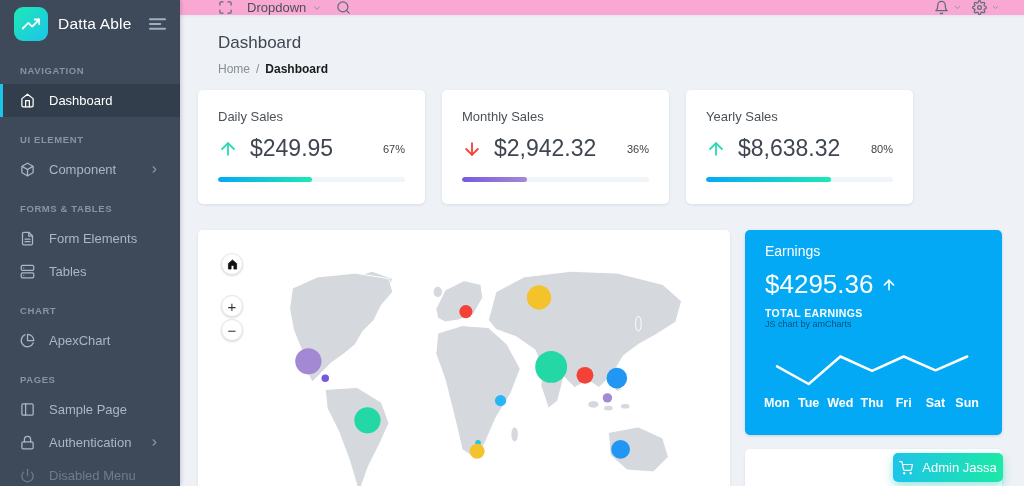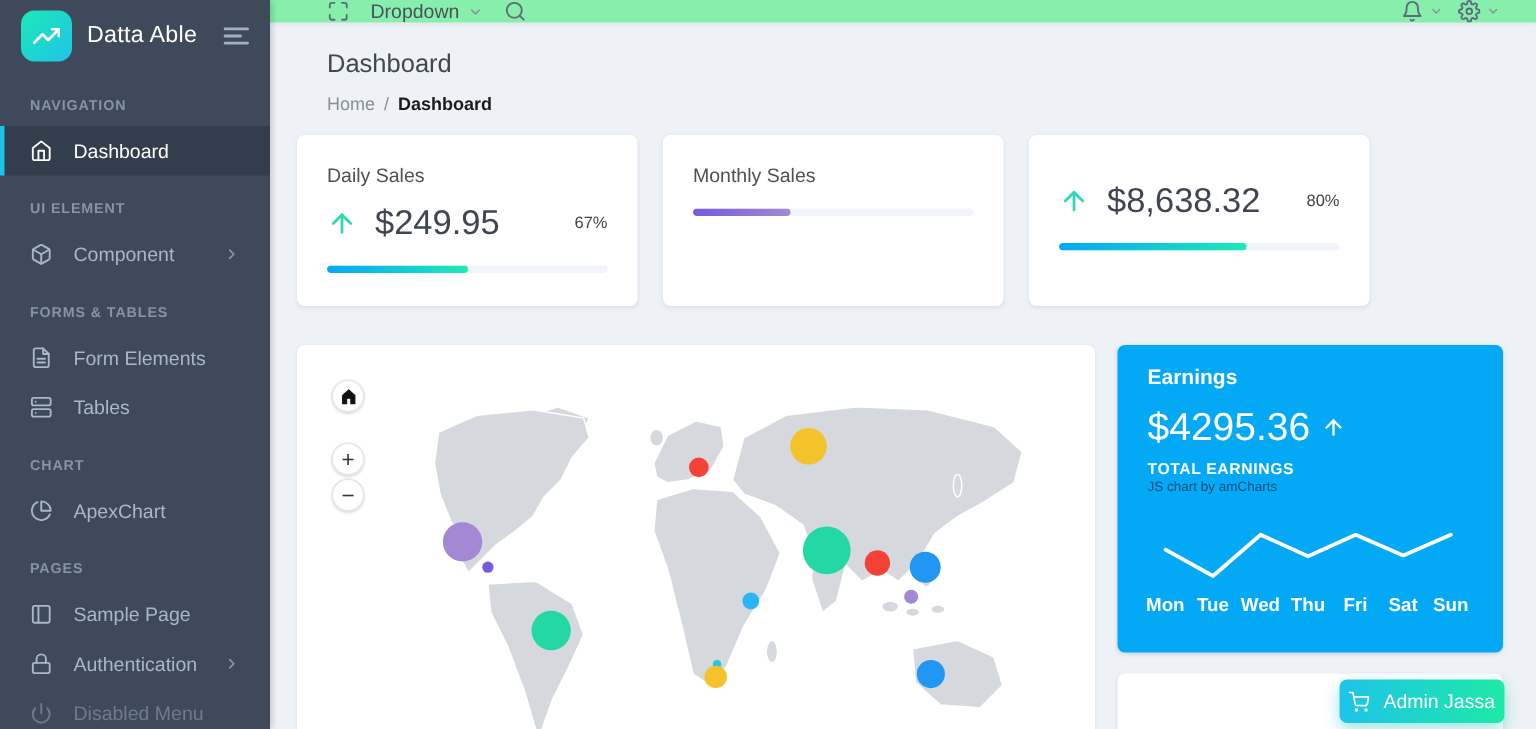--- a/index.html
+++ b/index.html
@@ -20,21 +20,21 @@
   .nav-item { display:flex; align-items:center; gap:14px; padding:0 20px; height:33px; font-size:13px;
               cursor:pointer; position:relative; color:#a9b7c6; }
   .nav-item .nav-icon { display:flex; color:#a9b7c6; }
   .nav-item.active { background:#333e4c; color:#fff; border-left:3px solid #1dc4e9; padding-left:17px; }
   .nav-item.active .nav-icon { color:#fff; }
   .nav-item.disabled { opacity:.45; cursor:default; }
   .nav-item .chev { margin-left:auto; display:flex; color:#8a97a8; }
 
   
   .main { flex:1; display:flex; flex-direction:column; position:relative; }
-  .topbar { height:45px; background:#86efac; display:flex; align-items:center; padding:0 24px 0 38px;
+  .topbar { height:45px; background:#f9a8d4; display:flex; align-items:center; padding:0 24px 0 38px;
             box-shadow:0 1px 3px rgba(57,73,76,.08); }
   .topbar .left { display:flex; align-items:center; gap:14px; color:#5f6b7a; }
   .dropdown { display:flex; align-items:center; gap:6px; font-size:13px; color:#4a5158; cursor:pointer; }
   .topbar .right { margin-left:auto; display:flex; align-items:center; gap:10px; color:#5f6b7a; }
   .icon-with-chev { display:flex; align-items:center; gap:4px; cursor:pointer; }
   .chev-sm { color:#8a919c; display:flex; }
 
   
   .content { flex:1; padding:0 18px; }
   .page-head { margin:18px 2px 12px 20px; }
@@ -64,21 +64,21 @@
              cursor:pointer; color:#111; }
   .map-btn.home { margin-bottom:10px; }
   .map-btn.zoom { font-size:15px; color:#333; font-weight:400; line-height:1; }
   .map-btn.zoom-in { margin-top:10px; }
   .map-btn.zoom-out { margin-top:2px; }
 
   
   .right-col { display:flex; flex-direction:column; gap:14px; width:257px; }
   .earnings-card { width:257px; height:205px; border-radius:5px; background:#04a9f5; color:#fff;
                    position:relative; overflow:hidden; padding:13px 20px 0; box-shadow:0 1px 3px rgba(54,80,138,.2); }
-  .earnings-title { font-size:14px; font-weight:700; }
+  .earnings-title { font-size:14px; font-weight:400; }
   .earnings-amount-row { display:flex; align-items:center; gap:8px; margin-top:10px; }
   .earnings-amount { font-size:26px; }
   .earnings-sub { margin-top:7px; font-size:10.5px; font-weight:bold; letter-spacing:.4px; }
   .amcharts-mark { font-size:9px; color:rgba(8,48,78,.75); }
   .earnings-chart { position:absolute; left:0; top:0; pointer-events:none; }
   .days-row { position:absolute; left:16px; top:166px; width:222px; display:flex; }
   .days-row span { flex:1; text-align:center; font-size:12.5px; font-weight:bold; color:#fff; }
   .placeholder-card { width:257px; flex:1; min-height:60px; }
 
   
@@ -288,26 +288,37 @@
             <span class="stat-amount">$249.95</span>
             <span class="stat-percent">67%</span>
           </div>
           <div class="progress-track">
               <div class="progress-fill" style="width: 50%; background: linear-gradient(90deg, rgb(4, 169, 245), rgb(29, 233, 182));"></div>
             </div>
         </div>
 
         <div class="card stat-card">
           <div class="stat-title">Monthly Sales</div>
+          <div class="stat-amount-row">
+            <span class="trend-icon" style="color:#f44236">
+                <svg width="20" height="20" viewBox="0 0 24 24" fill="none" stroke="currentColor" stroke-width="2.2" stroke-linecap="round" stroke-linejoin="round">
+                  <line x1="12" y1="5" x2="12" y2="19"></line>
+                  <polyline points="19 12 12 19 5 12"></polyline>
+                </svg>
+              </span>
+            <span class="stat-amount">$2,942.32</span>
+            <span class="stat-percent">36%</span>
+          </div>
           <div class="progress-track">
               <div class="progress-fill" style="width: 35%; background: linear-gradient(90deg, rgb(119, 89, 222), rgb(163, 137, 212));"></div>
             </div>
         </div>
 
         <div class="card stat-card">
+          <div class="stat-title">Yearly Sales</div>
           <div class="stat-amount-row">
             <span class="trend-icon" style="color:#2ed8b6">
                 <svg width="20" height="20" viewBox="0 0 24 24" fill="none" stroke="currentColor" stroke-width="2.2" stroke-linecap="round" stroke-linejoin="round">
                   <line x1="12" y1="19" x2="12" y2="5"></line>
                   <polyline points="5 12 12 5 19 12"></polyline>
                 </svg>
               </span>
             <span class="stat-amount">$8,638.32</span>
             <span class="stat-percent">80%</span>
           </div>

